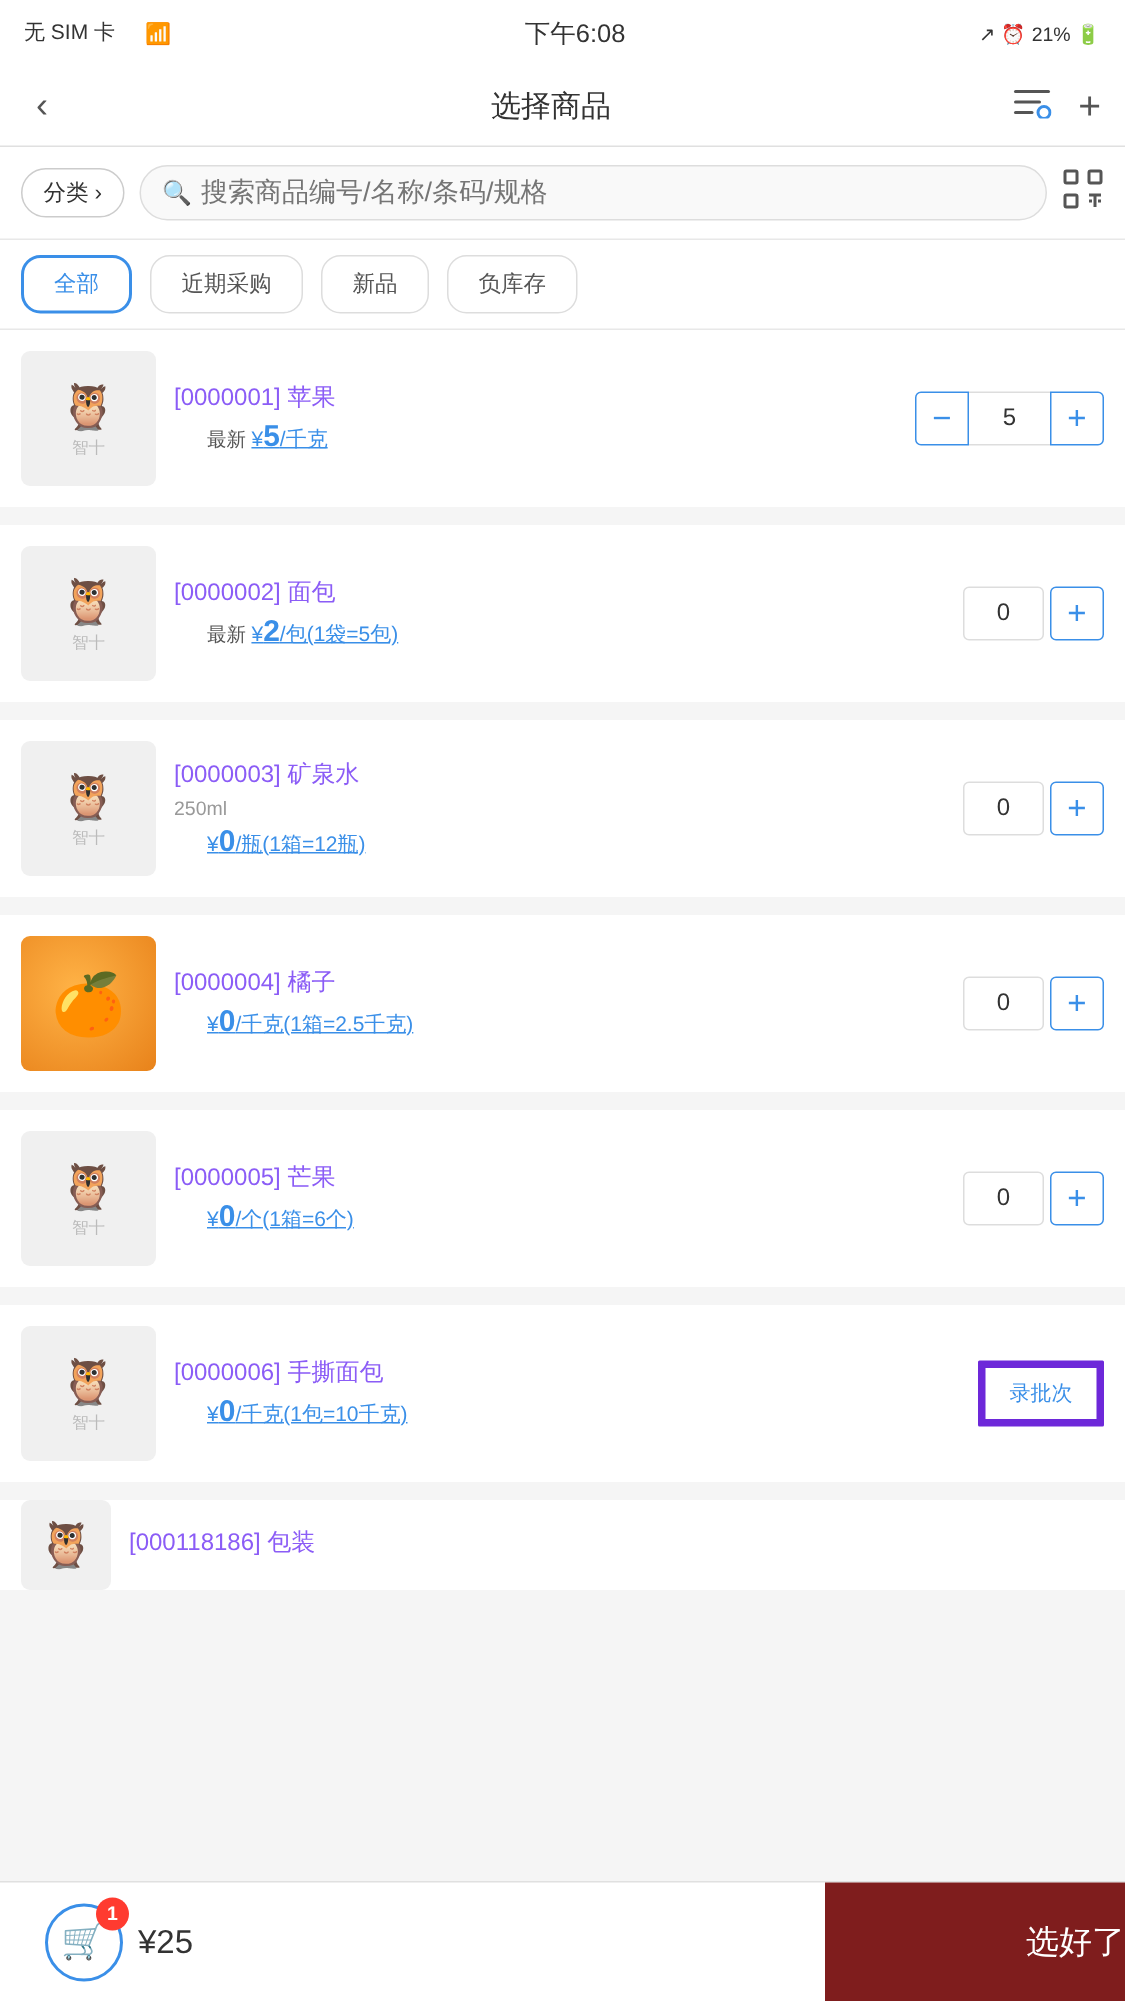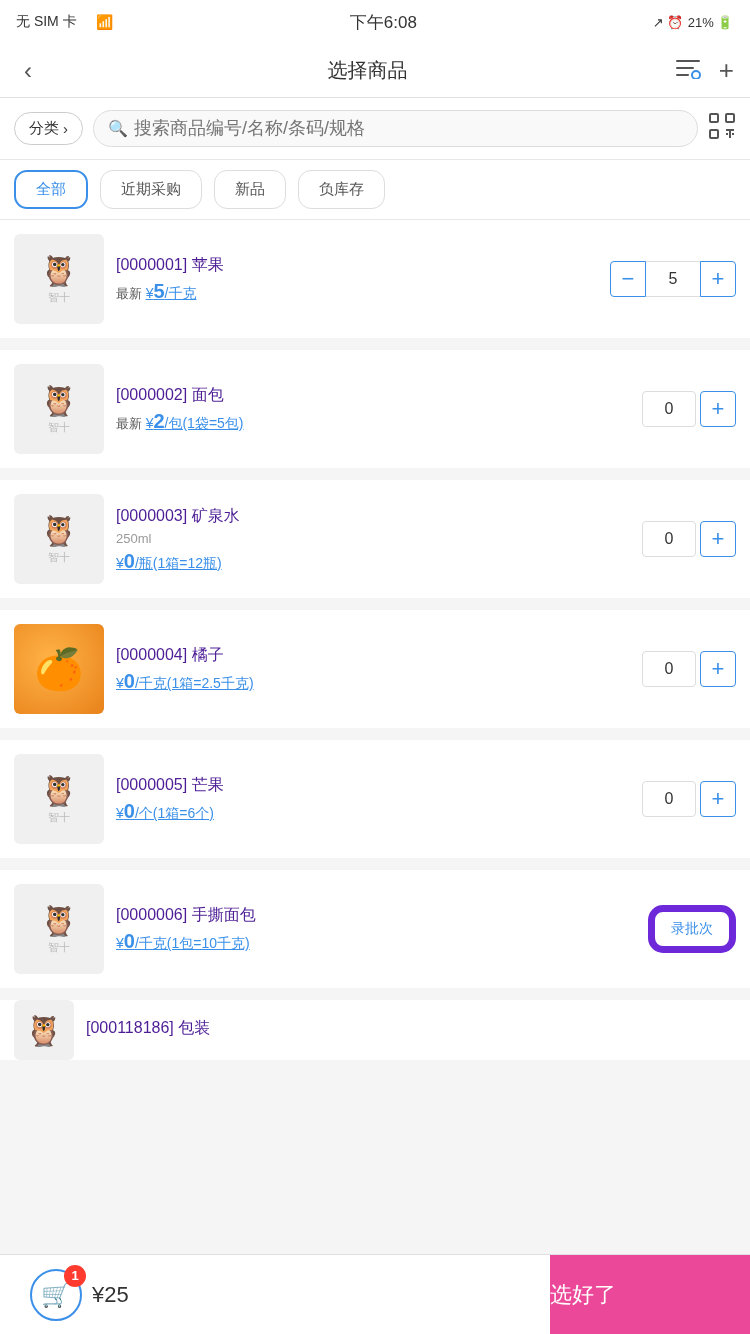--- a/index.html
+++ b/index.html
@@ -127,23 +127,23 @@
       flex-direction: column;
       align-items: center;
       justify-content: center;
       width: 100%;
       height: 100%;
     }
     .owl-icon { font-size: 30px; color: #bbb; }
     .owl-brand { font-size: 11px; color: #bbb; margin-top: 2px; }
 
     .product-info { flex: 1; min-width: 0; }
-    .product-name { font-size: 16px; color: #4c1d95; font-weight: 500; margin-bottom: 4px; }
+    .product-name { font-size: 16px; color: #8b5cf6; font-weight: 500; margin-bottom: 4px; }
     .product-spec { font-size: 13px; color: #999; margin-bottom: 4px; }
-    .product-price { font-size: 14px; color: #555; }
+    .product-price { font-size: 14px; color: #555; margin-left: 22px; }
     .price-label { font-size: 13px; color: #555; }
     .price-underline { text-decoration: underline; color: #3a8fe8; }
 
     .quantity-control { display: flex; align-items: center; gap: 0; flex-shrink: 0; }
     .qty-btn {
       width: 36px;
       height: 36px;
       border: 1px solid #3a8fe8;
       background: #fff;
       color: #3a8fe8;
@@ -162,25 +162,25 @@
       border: 1px solid #ddd;
       border-left: none;
       border-right: none;
       text-align: center;
       font-size: 16px;
       color: #333;
       outline: none;
     }
 
     .record-batch-btn {
-      border: 7px solid #6d28d9;
+      border: 5px solid #6d28d9;
       background: #fff;
       color: #3a8fe8;
       padding: 8px 16px;
-      border-radius: 15px;
+      border-radius: 1px;
       font-size: 14px;
       cursor: pointer;
       white-space: nowrap;
     }
 
     
     .bottom-bar {
       position: fixed;
       bottom: 0;
       left: 0;
@@ -222,27 +222,27 @@
       font-size: 13px;
       display: flex;
       align-items: center;
       justify-content: center;
       font-weight: bold;
     }
     .cart-total { font-size: 22px; font-weight: normal; color: #333; }
     .confirm-btn {
       width: 200px;
       height: 80px;
-      background: #ec4899;
+      background: #7f1d1d;
       color: #fff;
       font-size: 22px;
       font-weight: 500;
       display: flex;
       align-items: center;
-      justify-content: flex-start;
+      justify-content: flex-end;
       cursor: pointer;
       border: none;
     }
 
     
     .orange-img {
       background: radial-gradient(circle at 40% 40%, #ffb347, #e8821a);
       width: 90px;
       height: 90px;
       border-radius: 6px;

